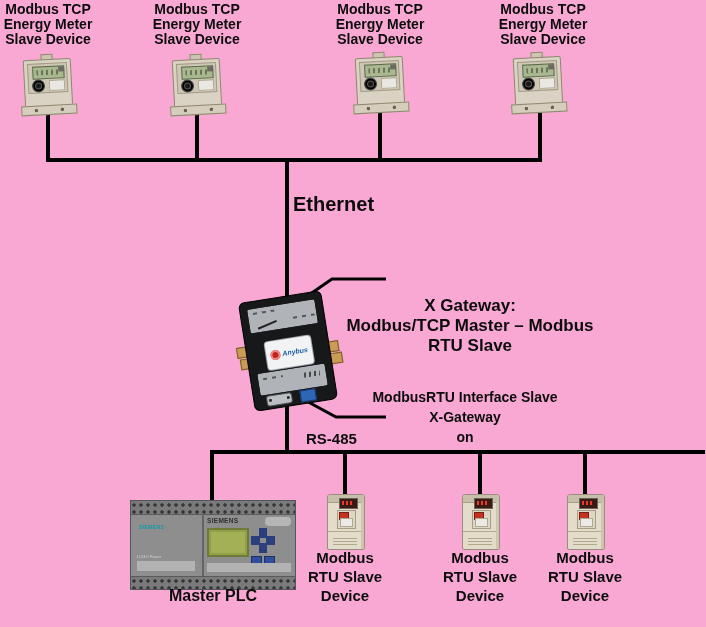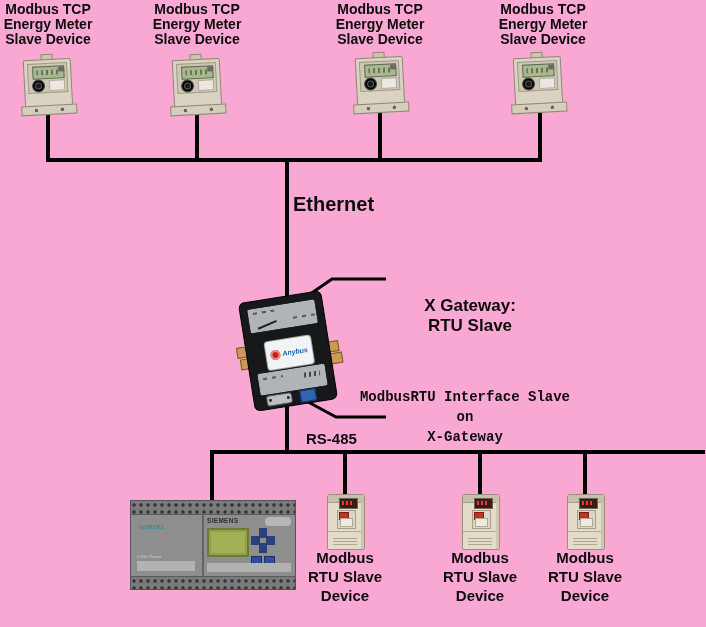--- a/index.html
+++ b/index.html
@@ -6,21 +6,21 @@
   #canvas {
     position:relative; width:706px; height:627px; background:#f9a8d4;
     font-family:"Liberation Sans","DejaVu Sans",sans-serif; overflow:hidden;padding-left:48px;
   }
   svg.lines { position:absolute; left:0; top:0; z-index:0; }
 
   .lbl { position:absolute; font-weight:bold; color:#0c0c0c; text-align:center; z-index:3; }
   .lbl-meter   { font-size:14px; line-height:15px; width:130px; }
   .lbl-eth     { font-size:20px; line-height:16px; text-align:left; }
   .lbl-callout { font-size:14px; line-height:16px; width:200px; }
-  .lbl-callout-b { font-size:14px; line-height:20px; width:226px;font-family:Liberation Mono, monospace; }
+  .lbl-callout-b { font-size:14px; line-height:20px; width:226px; }
   .lbl-title   { font-size:17px; line-height:20px; width:270px; }
   .lbl-rs      { font-size:15px; text-align:left; }
   .lbl-plc     { font-size:16px; line-height:19px; width:160px; }
   .lbl-vfd     { font-size:15px; line-height:19px; width:110px;text-align:center; }
 
   
   .meter { position:absolute; width:56px; height:61px; transform:rotate(-3deg); z-index:2; }
   .meter-tab { width:10px; height:5px; margin:0 auto; background:#cdc5b2; border:1px solid #8f876f; }
   .meter-body { position:absolute; top:5px; left:4px; width:46px; height:47px;
                 background:#dad2c2; border:1px solid #8f876f; border-radius:2px; }
@@ -224,26 +224,27 @@
       <div class="gw-strip-bottom"></div>
       <div class="gw-port-db9"></div>
       <div class="gw-port-eth"></div>
     </div>
   </div>
 
   <div class="lbl lbl-callout" style="left:375px;top:258px;">
   </div>
   <div class="lbl lbl-title" style="left:335px;top:296px;">
     <div>X Gateway:</div>
+    <div>Modbus/TCP Master – Modbus</div>
     <div>RTU Slave</div>
   </div>
   <div class="lbl lbl-callout-b" style="left:352px;top:387px;">
     <div>ModbusRTU Interface Slave</div>
+    <div>X-Gateway</div>
     <div>on</div>
-    <div>X-Gateway</div>
   </div>
 
   <div class="plc">
     <div class="plc-term top"></div>
     <div class="plc-divider"></div>
     <div class="plc-left">
       <div class="plc-brand-left">SIEMENS</div>
       <div class="plc-model-left">LOGO Power</div>
       <div class="plc-strip"></div>
     </div>
@@ -256,20 +257,21 @@
       </div>
       <div class="plc-btns">
         <div class="plc-btn"></div>
         <div class="plc-btn"></div>
       </div>
       <div class="plc-strip-r"></div>
     </div>
     <div class="plc-term bot"></div>
   </div>
   <div class="lbl lbl-plc" style="left:133px;top:586px;">
+    <div>Master PLC</div>
   </div>
 
   <div class="vfd" style="left:327px;top:494px;">
     <div class="vfd-cap"></div>
     <div class="vfd-disp"></div>
     <div class="vfd-panel">
       <div class="vfd-btn"></div>
       <div class="vfd-white"></div>
     </div>
     <div class="vfd-seam"></div>

